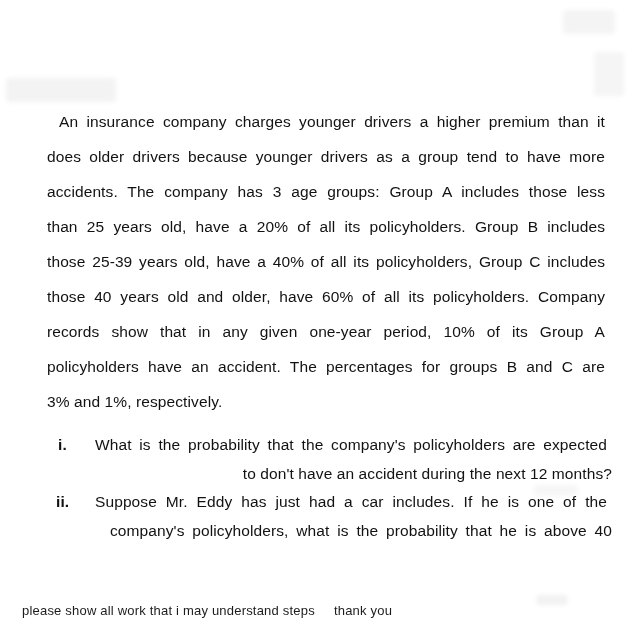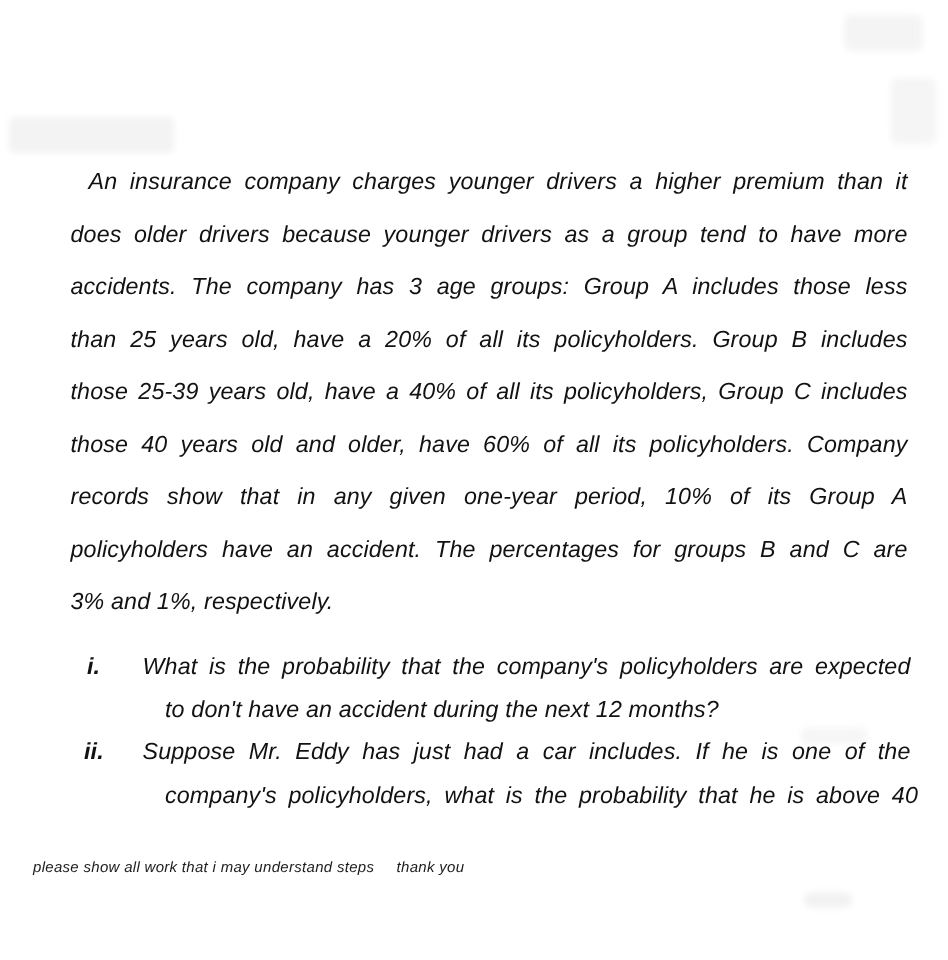--- a/index.html
+++ b/index.html
@@ -8,21 +8,20 @@
     background: #ffffff;
   }
   .page {
     position: relative;
     width: 628px;
     height: 640px;
     background: #ffffff;
     overflow: hidden;
     font-family: "Liberation Sans", sans-serif;
     color: #121212;
-    font-style: italic;
   }
 
   
   .artifact {
     position: absolute;
     border-radius: 4px;
     filter: blur(2px);
   }
   .art-tr1 { left: 563px; top: 10px;  width: 52px; height: 24px; background: #f4f4f4; }
   .art-tr2 { left: 594px; top: 52px;  width: 30px; height: 44px; background: #f5f5f5; }
@@ -83,28 +82,28 @@
   }
   .q-cont {
     margin-left: 110px;
     margin-right: 20px;
   }
   .q-cont.just {
     text-align: justify;
     text-align-last: justify;
     -moz-text-align-last: justify;
   }
-  .q-cont.plain { text-align: left; }
+  .q-cont.plain { text-align: right; }
 
   
   .footer-note {
     position: absolute;
     left: 22px;
-    top: 572px;
-    font-size: 10px;
+    top: 604px;
+    font-size: 13px;
     line-height: 14px;
     color: #1c1c1c;
     white-space: pre;
     letter-spacing: 0.2px;
   }
 </style>
 </head>
 <body>
 
 <div class="page">

